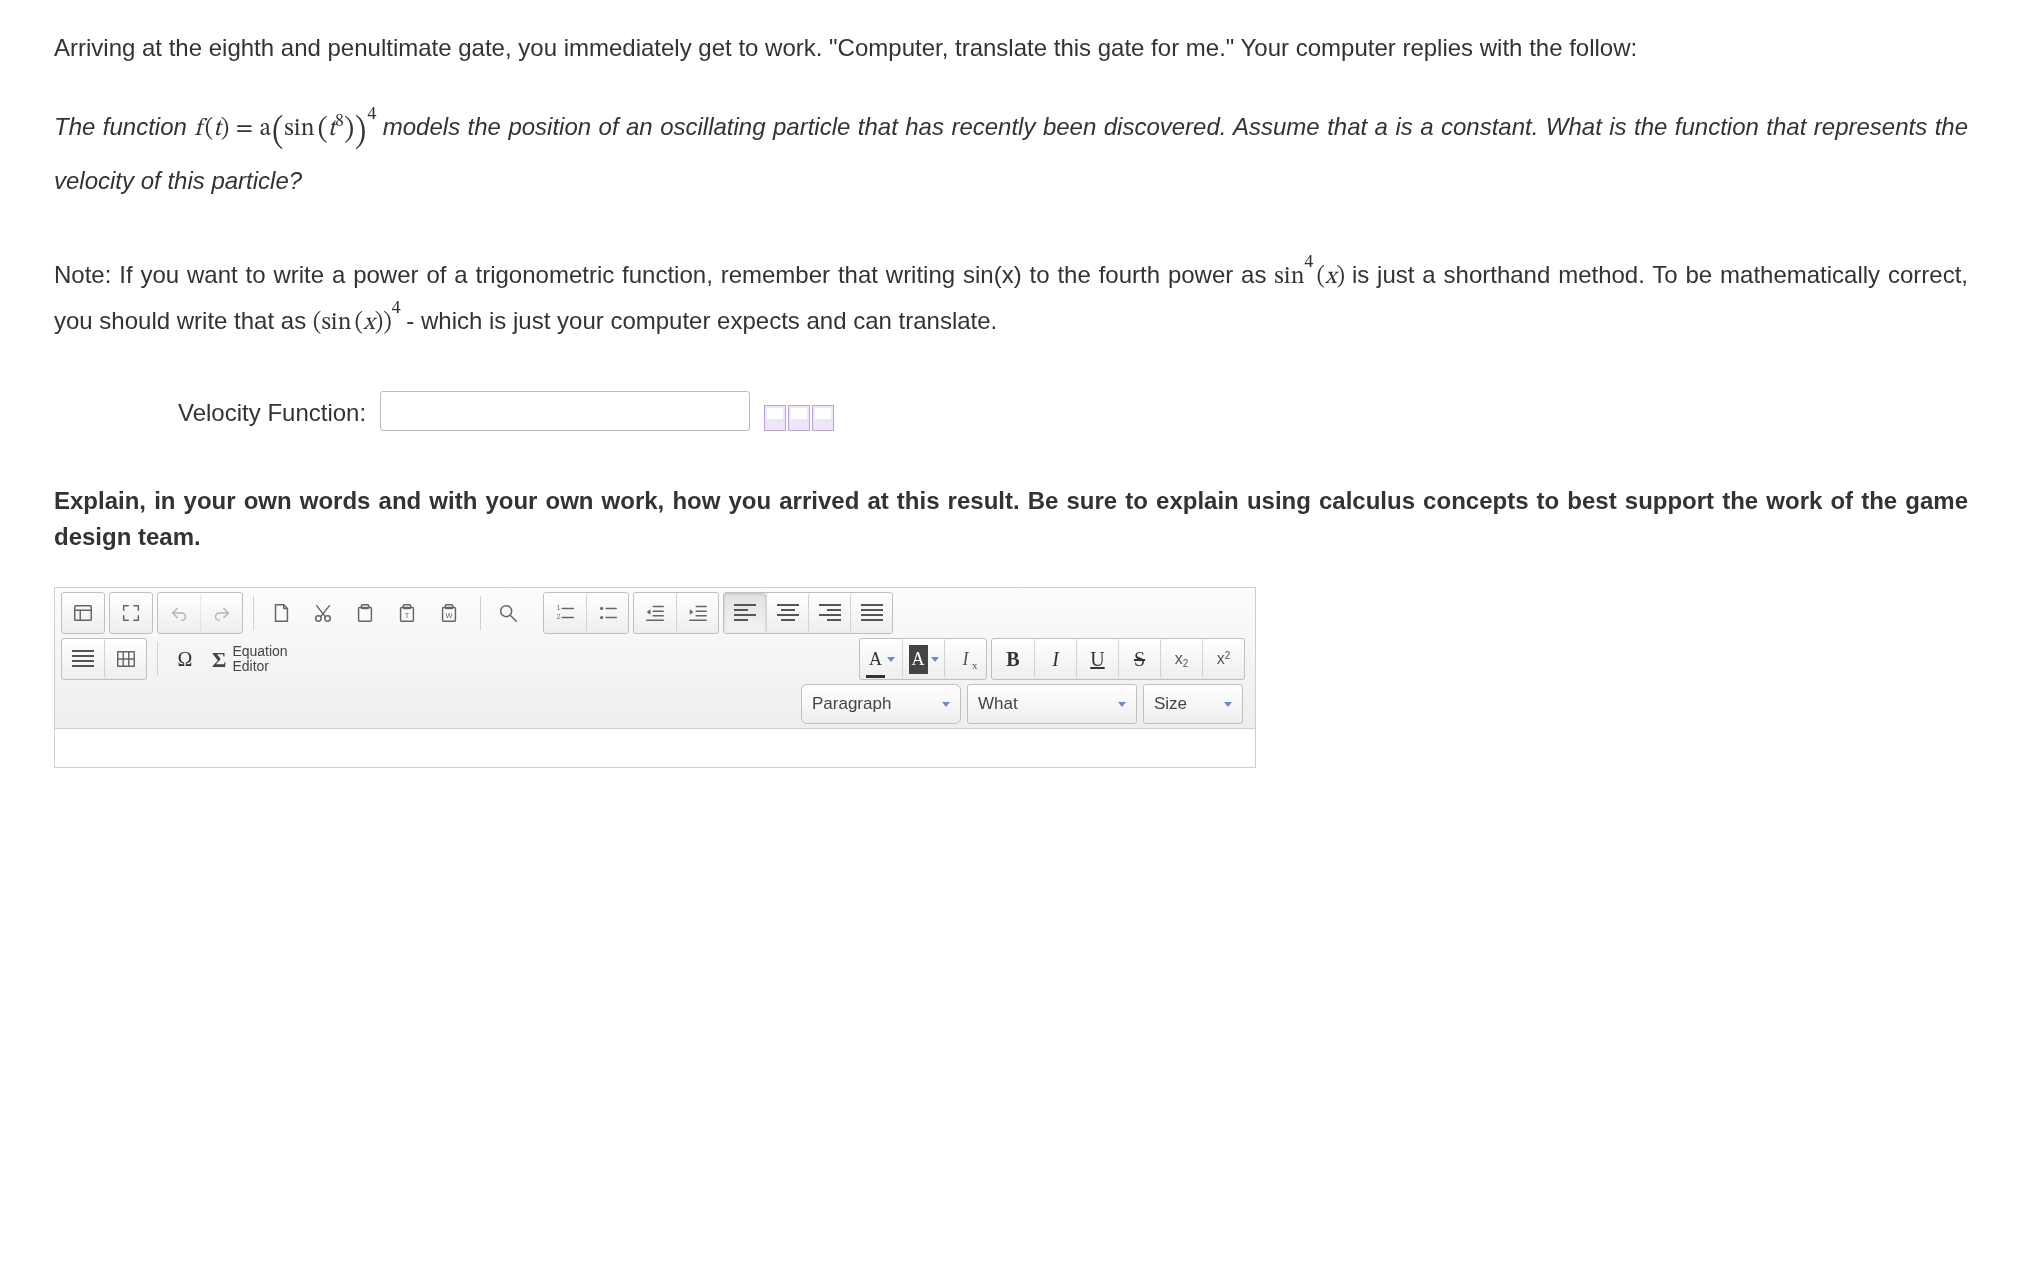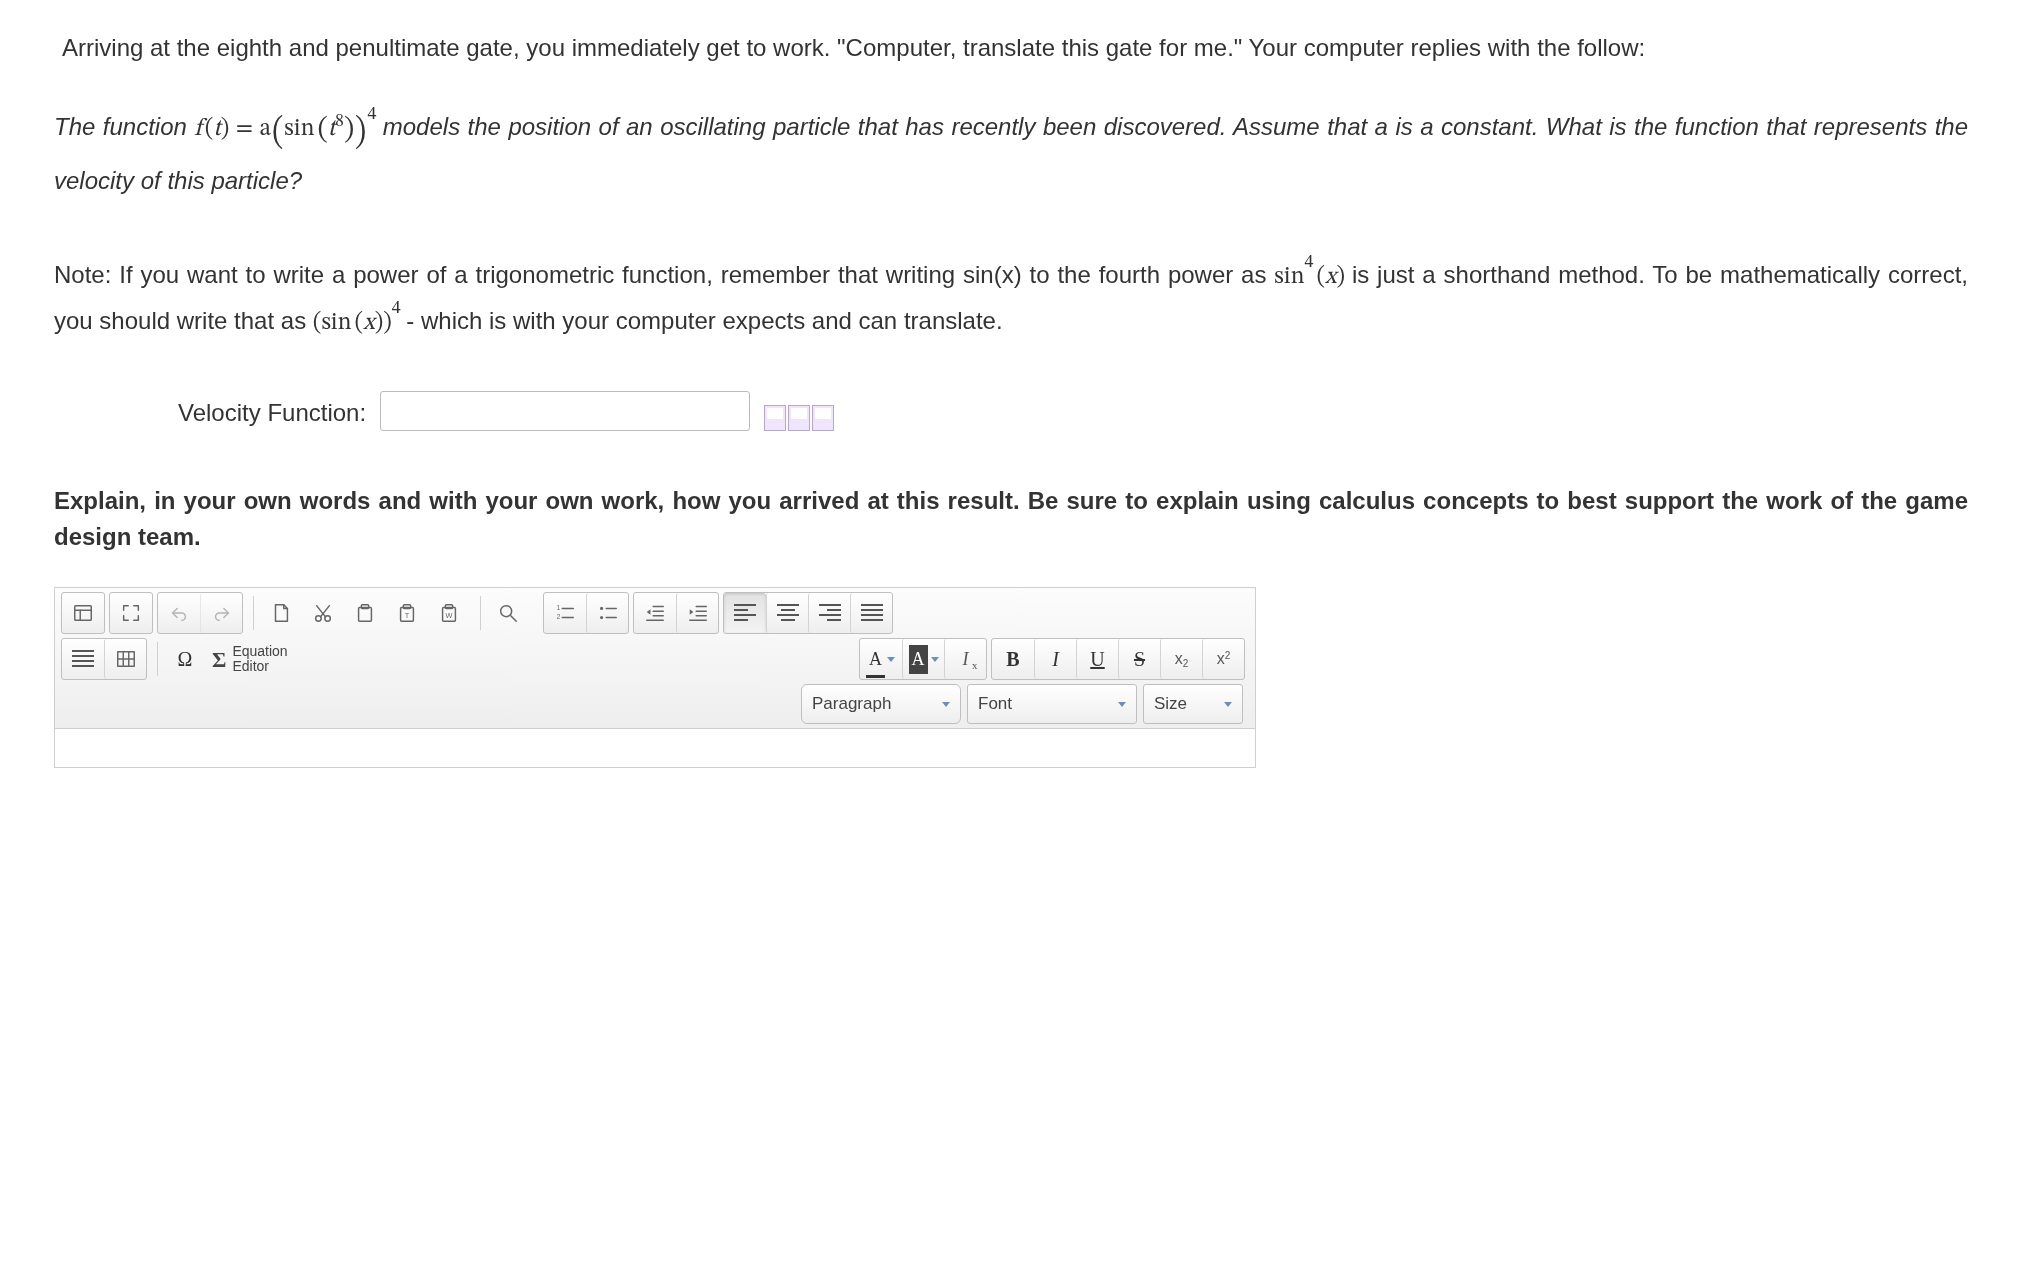--- a/index.html
+++ b/index.html
@@ -16,21 +16,21 @@
     width: 1914px; 
     box-sizing: content-box;
   }
   h1.page-title {
     font-size: 37px;
     font-weight: 400;
     color: #3773b2;
     margin: 0 0 12px 0;
   }
   .intro {
-    margin: 0 0 34px 8px;
+    margin: 0 0 34px 0;
   }
   .italic-block {
     font-style: italic;
     text-align: justify;
     margin: 0 0 48px 0;
     line-height: 1.6;
   }
   .math {
     font-family: "Cambria Math", "STIX Two Math", "Times New Roman", serif;
     font-style: normal;
@@ -249,21 +249,21 @@
 
 <p class="note-block">
   <span>Note: If you want to write a power of a trigonometric function, remember that writing sin(x) to the fourth power as </span>
   <span class="math math-inline">
     <span>sin</span><span class="sup4">4</span> (<span class="it">x</span>)
   </span>
   <span> is just a shorthand method. To be mathematically correct, you should write that as </span>
   <span class="math math-inline">
     (<span>sin</span> (<span class="it">x</span>))<span class="sup4">4</span>
   </span>
-  <span> - which is with your computer expects and can translate.</span>
+  <span> - which is just your computer expects and can translate.</span>
 </p>
 
 <div class="velocity-row">
   <span class="velocity-label">Velocity Function:</span>
   <input class="vf-input" type="text" value="" style="">
   <span class="mini-icons">
     <span class="mini-icon" title="Preview"></span>
     <span class="mini-icon" title="Equation"></span>
     <span class="mini-icon" title="Help"></span>
   </span>
@@ -502,21 +502,21 @@
       </div>
     </div>
 
     <div class="tb-row">
       <div class="row2-right">
         <span class="combo paragraph">
           <span>Paragraph</span>
           <span class="caret-down"></span>
         </span>
         <span class="combo font">
-          <span>Font</span>
+          <span>What</span>
           <span class="caret-down"></span>
         </span>
         <span class="combo size">
           <span>Size</span>
           <span class="caret-down"></span>
         </span>
       </div>
     </div>
 
   </div>

